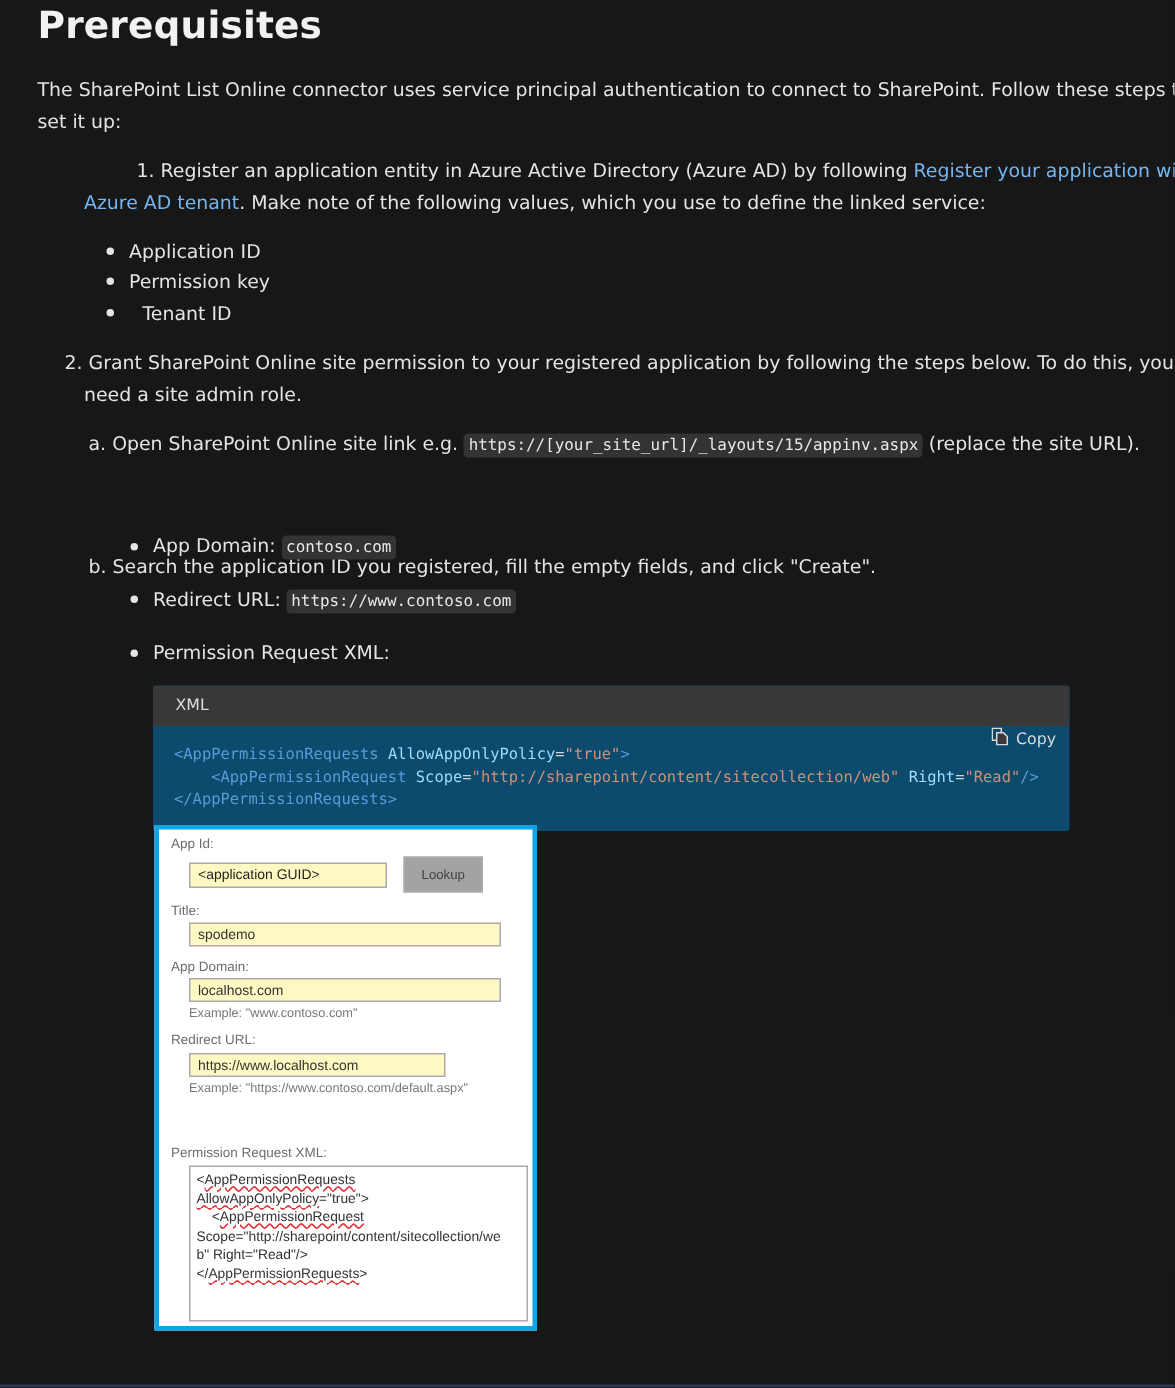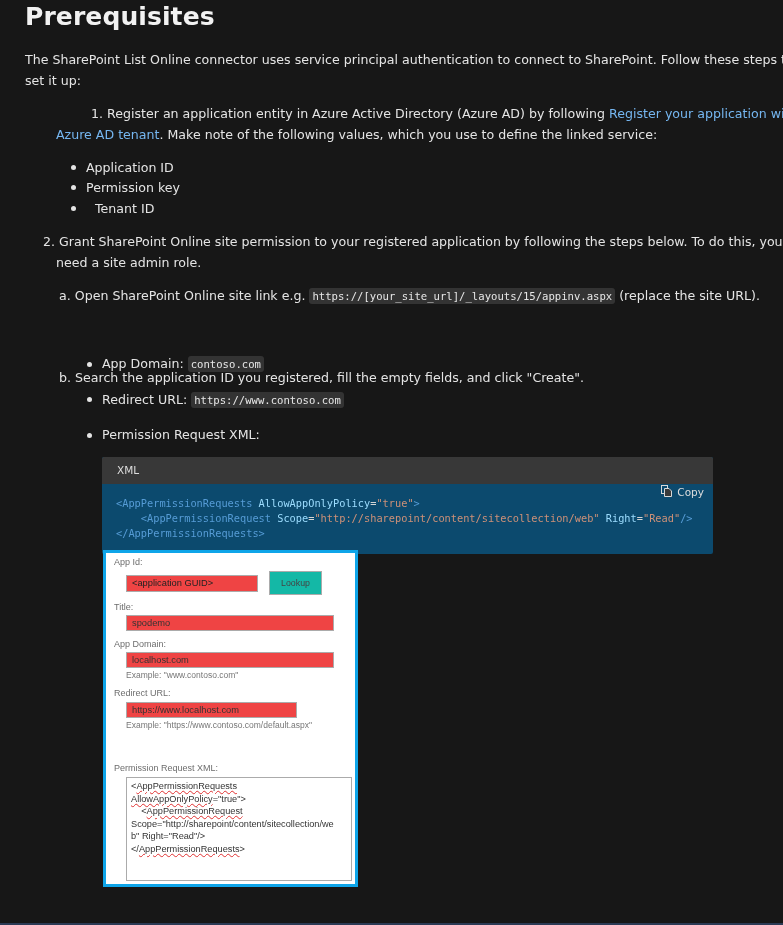--- a/index.html
+++ b/index.html
@@ -121,33 +121,33 @@
     }
     .f-input {
       position: absolute;
       height: 16px;
       border: 1px solid #ababab;
       box-sizing: border-box;
       font-size: 9.3px;
       color: #333;
       padding: 2px 0 0 5px;
       white-space: nowrap;
-      background: #ef4444;
+      background: #fef9c3;
     }
     .f-hint {
       position: absolute;
       font-size: 8.5px;
       color: #777;
       white-space: nowrap;
     }
     .f-button {
       position: absolute;
       border: 1px solid #ababab;
       box-sizing: border-box;
-      background: #14b8a6;
+      background: #a3a3a3;
       font-size: 8.8px;
       color: #444;
       text-align: center;
     }
     .f-textarea {
       position: absolute;
       left: 20px; top: 224px;
       width: 226px; height: 104px;
       border: 1px solid #ababab;
       box-sizing: border-box;

